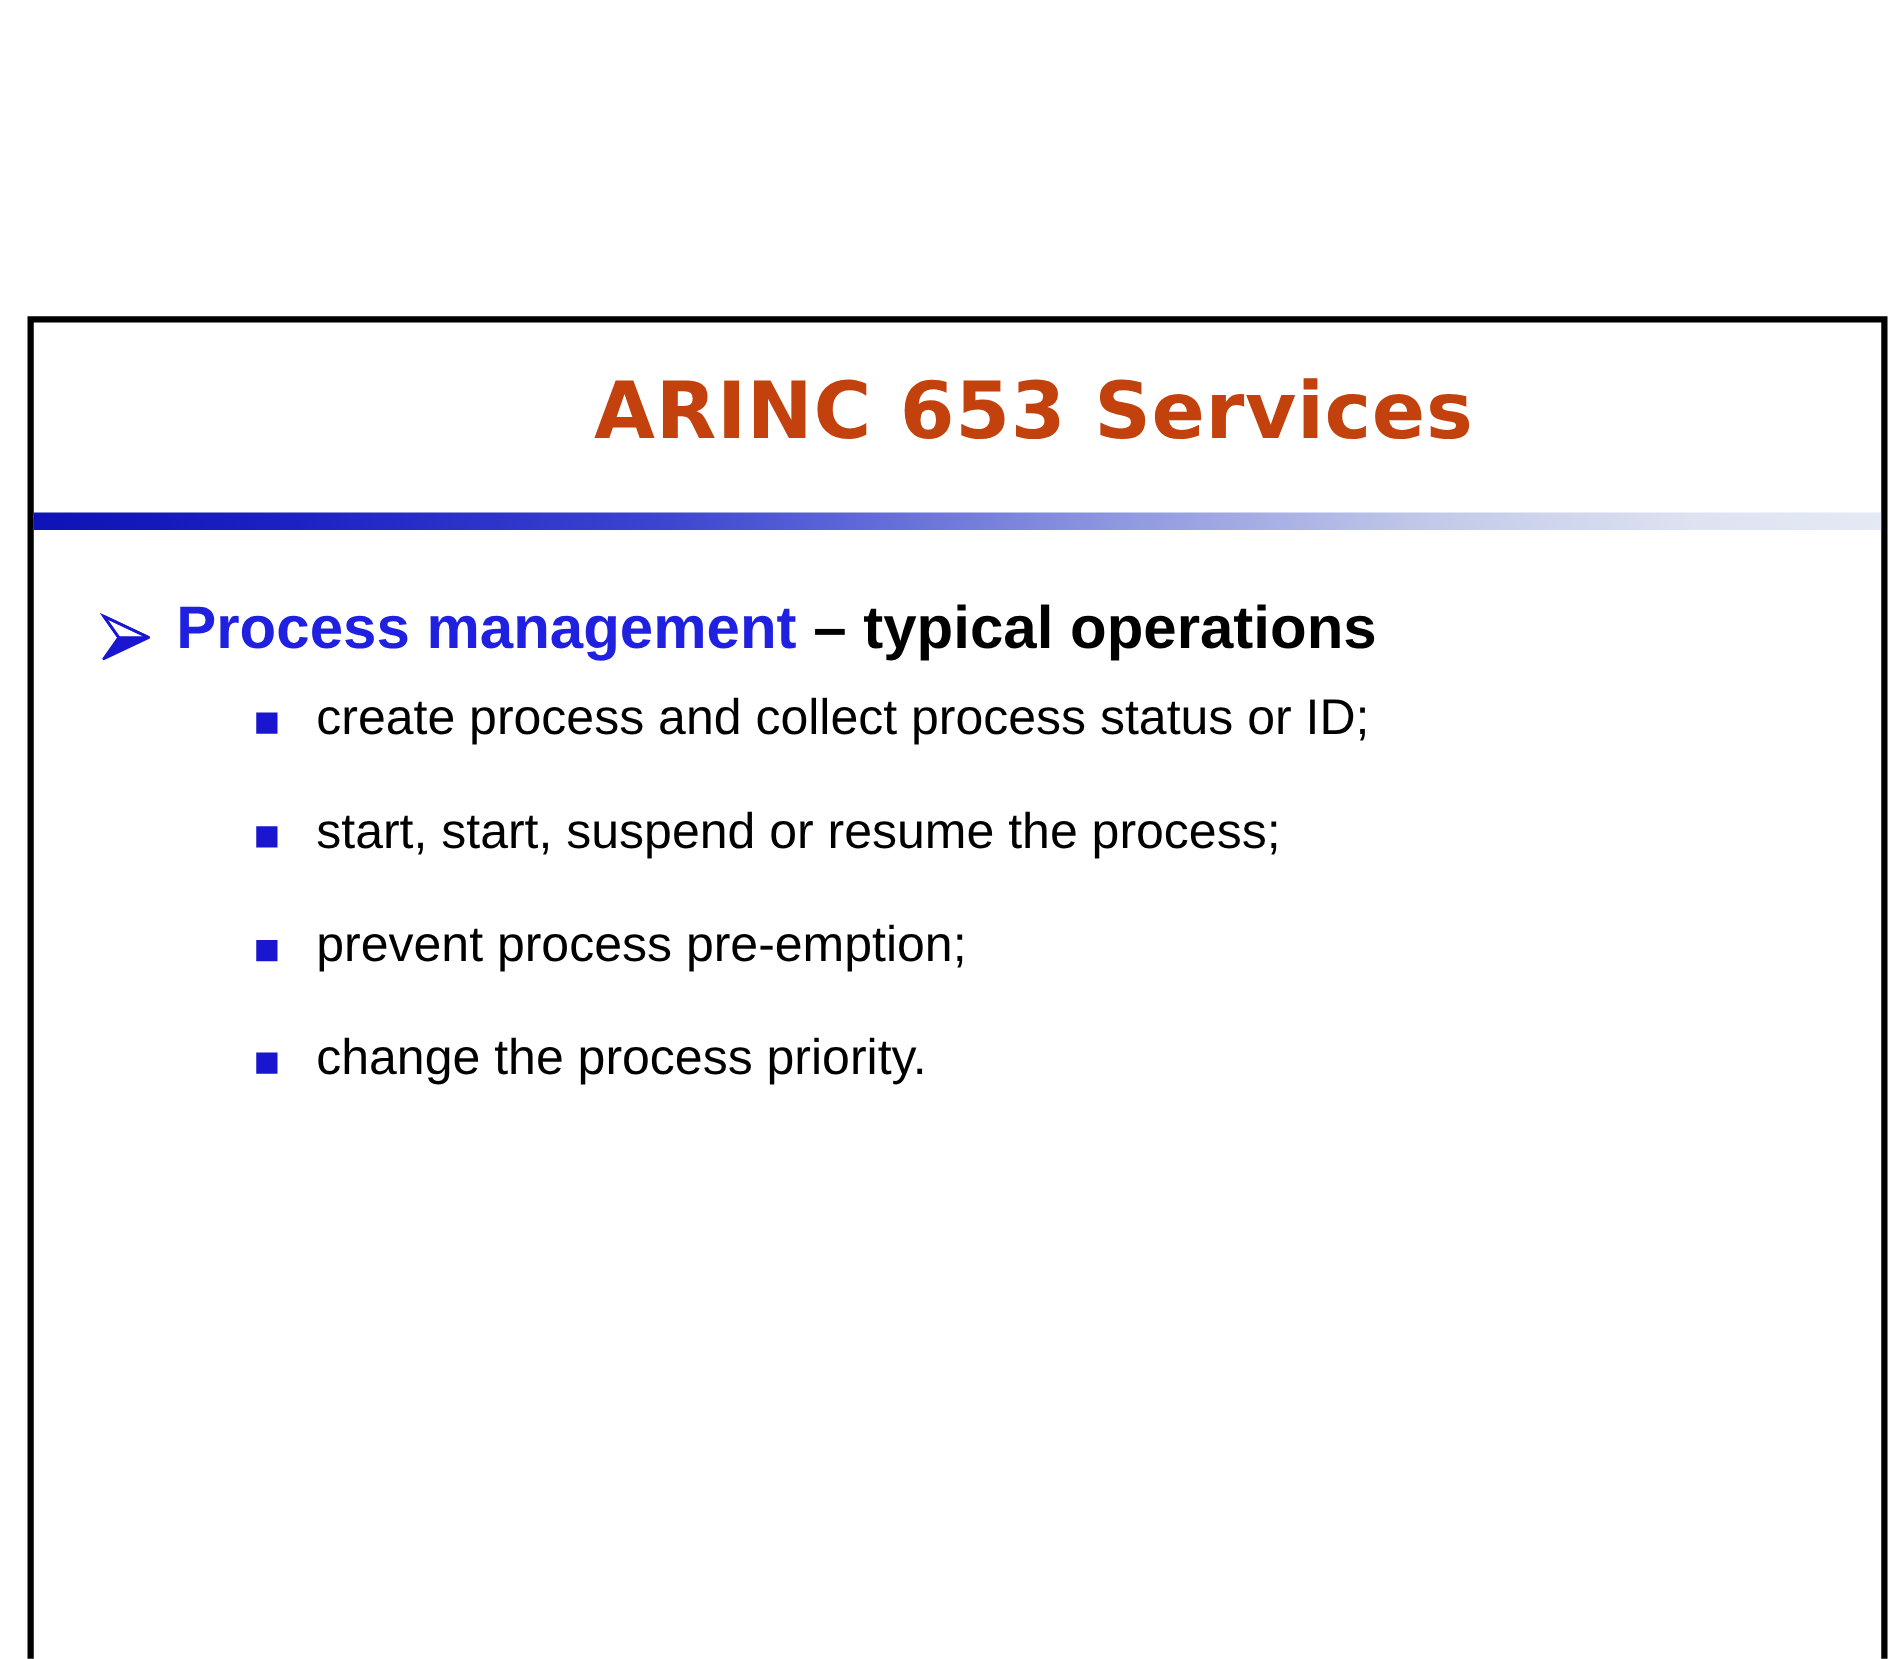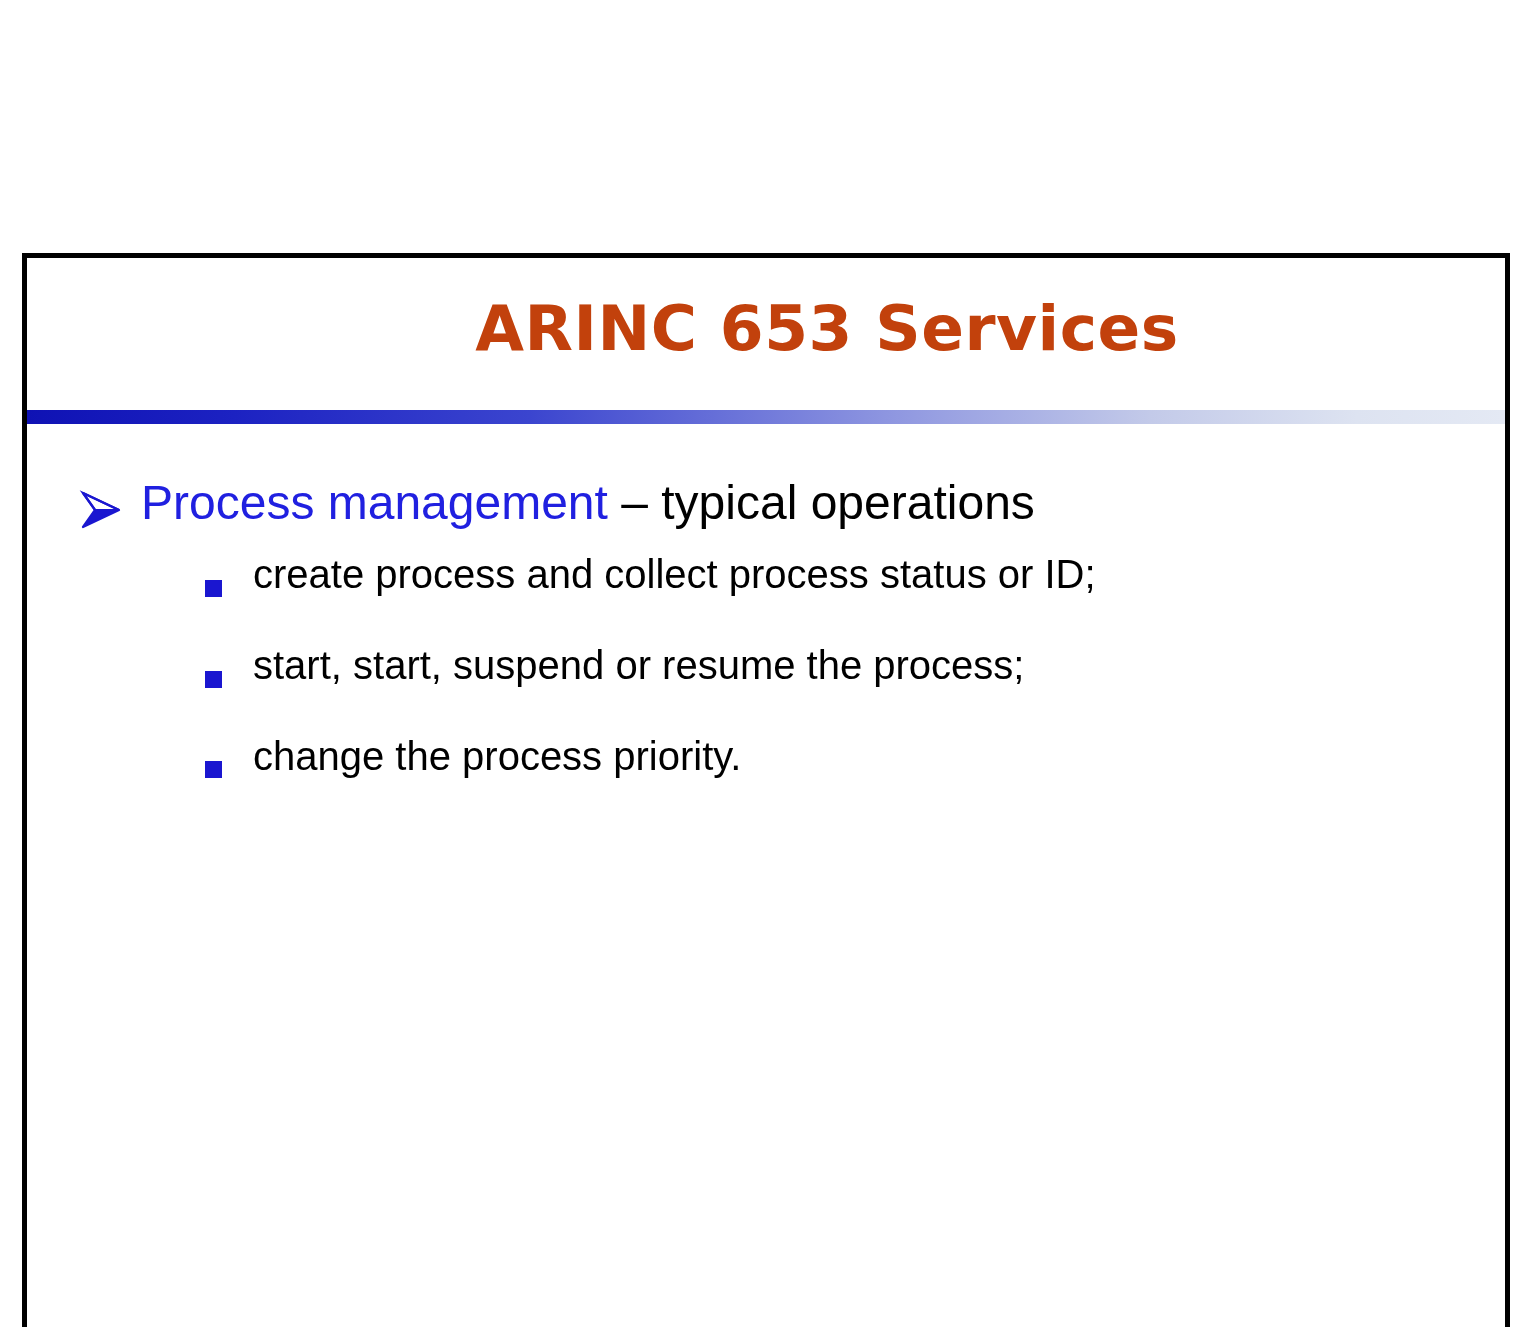--- a/index.html
+++ b/index.html
@@ -100,20 +100,21 @@
     top: 166px;
     width: 100%;
   }
 
   
   .lvl1 {
     position: relative;
     display: flex;
     align-items: flex-start;
     margin: 52px 4px 0 52px;
+    font-weight: bold;
   }
   .lvl1-marker {
     flex: 0 0 auto;
     width: 62px;
     padding-top: 14px;
     color: #1a16d0;
   }
   .lvl1-marker svg { display: block; }
   .lvl1-text {
     flex: 1 1 auto;
@@ -126,21 +127,21 @@
   .lvl1-text .hl { color: #2020e0; }
 
   
   .lvl2-list {
     margin: 22px 0 0 0;
     padding: 0;
     list-style: none;
   }
   .lvl2 {
     display: flex;
-    align-items: flex-end;
+    align-items: flex-start;
     margin: 0 0 46px 178px;
   }
   .lvl2-marker {
     flex: 0 0 auto;
     width: 48px;
     padding-top: 18px;
   }
   .sq {
     display: block;
     width: 17px;
@@ -194,18 +195,24 @@
       <li class="lvl2">
         <span class="lvl2-marker">
           <span class="sq"></span>
         </span>
         <span class="lvl2-text">start, start, suspend or resume the process;</span>
       </li>
       <li class="lvl2">
         <span class="lvl2-marker">
           <span class="sq"></span>
         </span>
+        <span class="lvl2-text">prevent process pre-emption;</span>
+      </li>
+      <li class="lvl2">
+        <span class="lvl2-marker">
+          <span class="sq"></span>
+        </span>
         <span class="lvl2-text">change the process priority.</span>
       </li>
     </ul>
 
   </div>
 </div>
 
 </body></html>

